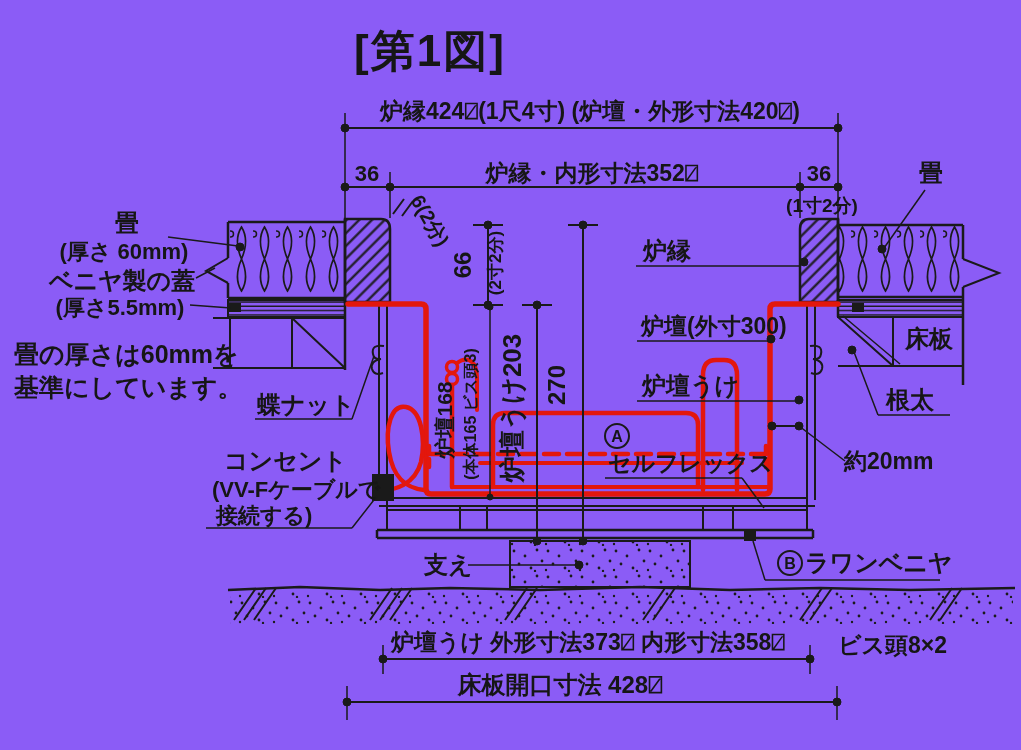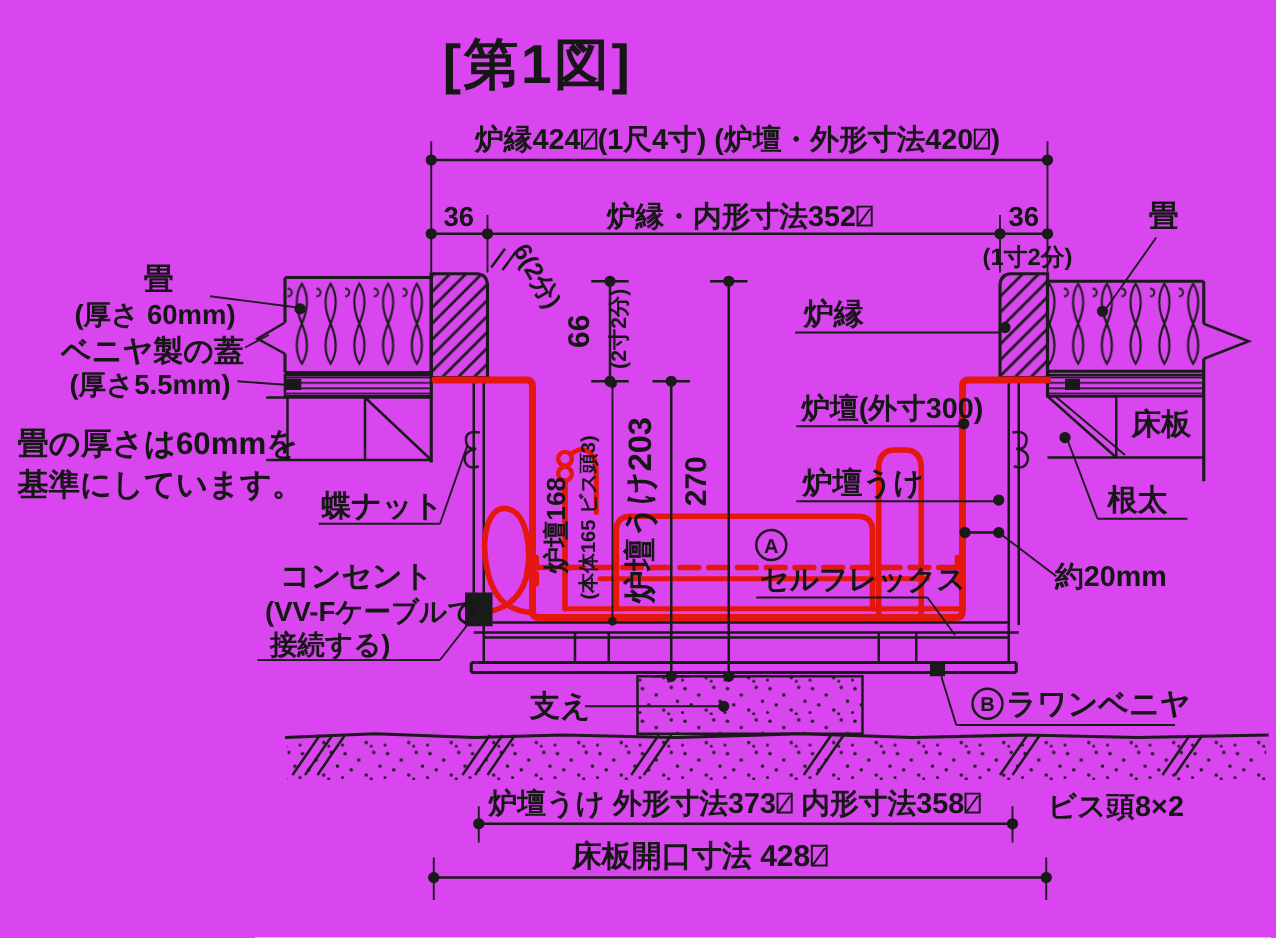--- a/index.html
+++ b/index.html
@@ -1,16 +1,16 @@
 <!DOCTYPE html>
 <html><head>
 <meta charset="utf-8">
 <style>
   html,body{margin:0;padding:0;background:#fcfcfa;}
-  .stage{width:1021px;height:750px;position:relative;background:#d946ef;overflow:hidden;}
+  .stage{width:1021px;height:750px;position:relative;background:#8b5cf6;overflow:hidden;}
   svg{display:block;}
   text{font-family:"Liberation Sans","DejaVu Sans",sans-serif;fill:#161616;font-weight:600;}
   .t44{font-size:44px;font-weight:700;letter-spacing:2px;}
   .t27{font-size:26px;}
   .t25{font-size:25px;}
   .t24{font-size:24px;}
   .t23{font-size:23px;}
   .t22{font-size:22px;}
   .t21{font-size:21px;}
   .t20{font-size:20px;}

